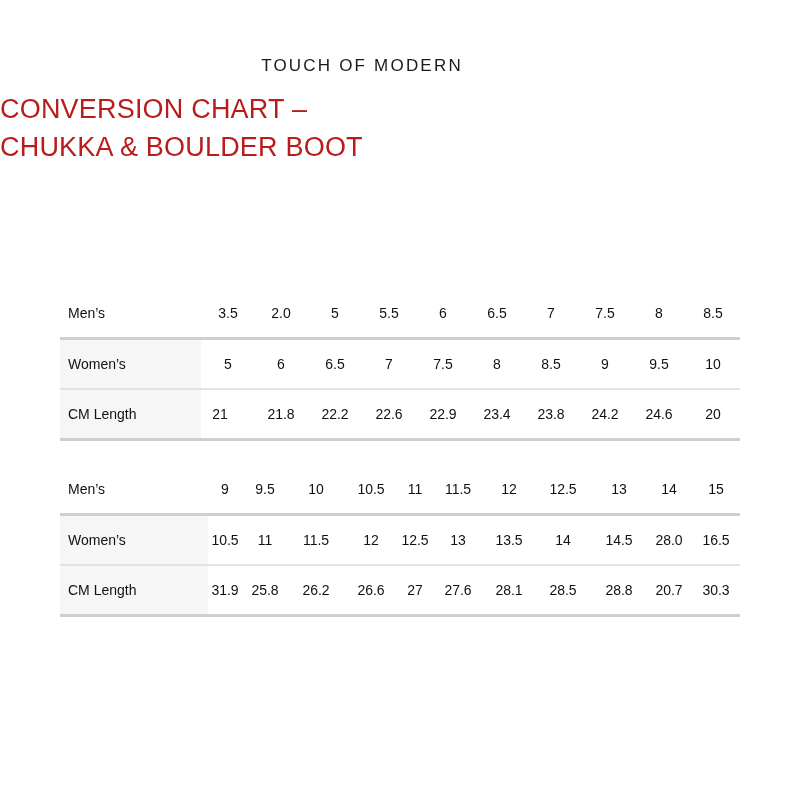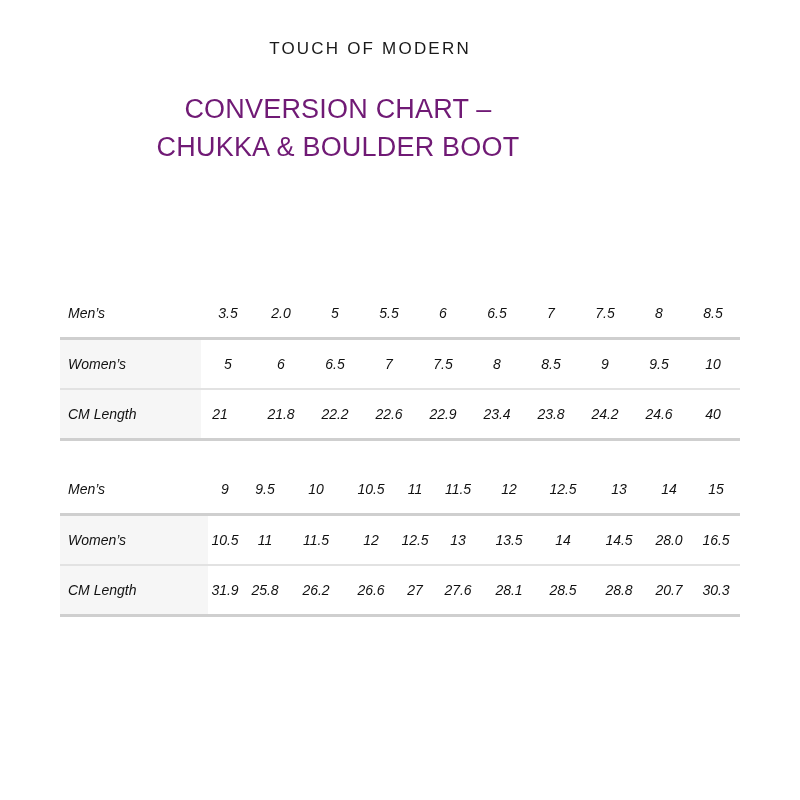--- a/index.html
+++ b/index.html
@@ -1,24 +1,24 @@
 <!DOCTYPE html>
 <html><head>
 <meta charset="utf-8">
 <style>
   html, body { margin: 0; padding: 0; background: #ffffff; }
   body { width: 800px; height: 800px; position: relative; overflow: hidden;
          font-family: "Liberation Sans", "DejaVu Sans", sans-serif; color: #111; }
-  .brand { position: absolute; top: 39px; left: 0; width: 724px; text-align: center;
-           font-size: 17px; letter-spacing: 2.2px; font-weight: 500; color: #1a1a1a; margin-left: 8px; }
-  .title { position: absolute; left: 0; width: 676px; text-align: center;
-           font-size: 27px; color: #701a75; letter-spacing: 0.2px; }
+  .brand { position: absolute; top: 56px; left: 0; width: 724px; text-align: center;
+           font-size: 17px; letter-spacing: 2.2px; font-weight: 500; color: #1a1a1a; }
+  .title { position: absolute; left: 0; width: 676px; text-align: left;
+           font-size: 27px; color: #b91c1c; letter-spacing: 0.2px; }
   .title.l1 { top: 94px; }
   .title.l2 { top: 132px; }
-  .size-table { position: absolute; left: 60px; width: 680px; height: 152px; font-style: italic; }
+  .size-table { position: absolute; left: 60px; width: 680px; height: 152px; }
   .row { position: absolute; left: 0; width: 680px; height: 50px; }
   .shade { position: absolute; left: 0; top: 0; height: 100%; background: #f6f6f6; }
   .row-label { position: absolute; left: 8px; top: 0; line-height: 50px; font-size: 14px; color: #111; }
   .cell { position: absolute; top: 0; line-height: 50px; font-size: 14px; width: 50px;
           margin-left: -25px; text-align: center; color: #111; }
   .rule { position: absolute; left: 0; width: 680px; background: #cfcfcf; }
   .rule.thick { height: 3px; }
   .rule.thin { height: 2px; background: #e2e2e2; }
 </style>
 </head>
@@ -63,21 +63,21 @@
     <span class="row-label" style="line-height:49px">CM Length</span>
     <span class="cell" style="left:160px;line-height:49px">21</span>
     <span class="cell" style="left:221px;line-height:49px">21.8</span>
     <span class="cell" style="left:275px;line-height:49px">22.2</span>
     <span class="cell" style="left:329px;line-height:49px">22.6</span>
     <span class="cell" style="left:383px;line-height:49px">22.9</span>
     <span class="cell" style="left:437px;line-height:49px">23.4</span>
     <span class="cell" style="left:491px;line-height:49px">23.8</span>
     <span class="cell" style="left:545px;line-height:49px">24.2</span>
     <span class="cell" style="left:599px;line-height:49px">24.6</span>
-    <span class="cell" style="left:653px;line-height:49px">40</span>
+    <span class="cell" style="left:653px;line-height:49px">20</span>
   </div>
   <div class="rule thick" style="top:150px;"></div>
 </div>
 
 <div class="size-table" style="top:464px;">
   <div class="row" style="top:0;">
     <span class="row-label">Men’s</span>
     <span class="cell" style="left:165px">9</span>
     <span class="cell" style="left:205px">9.5</span>
     <span class="cell" style="left:256px">10</span>

